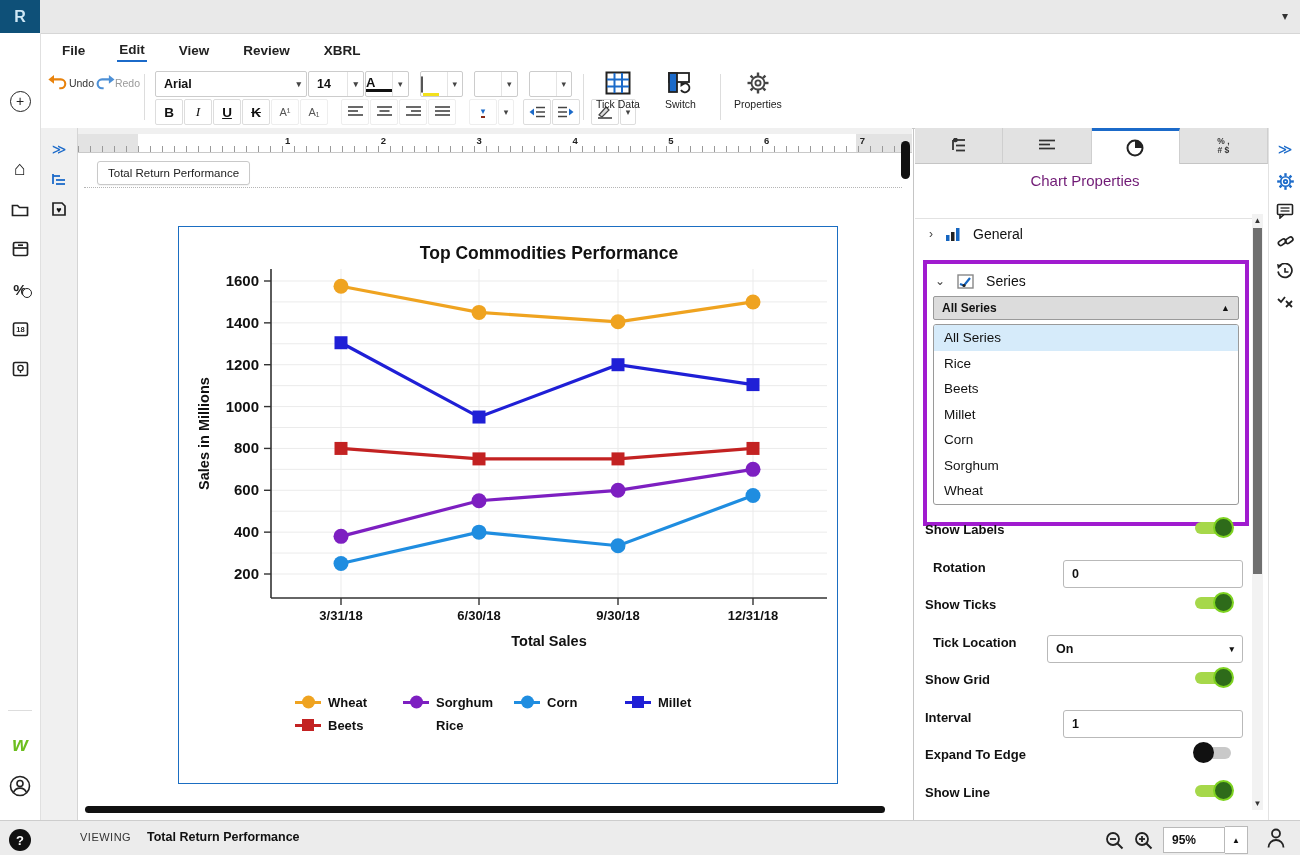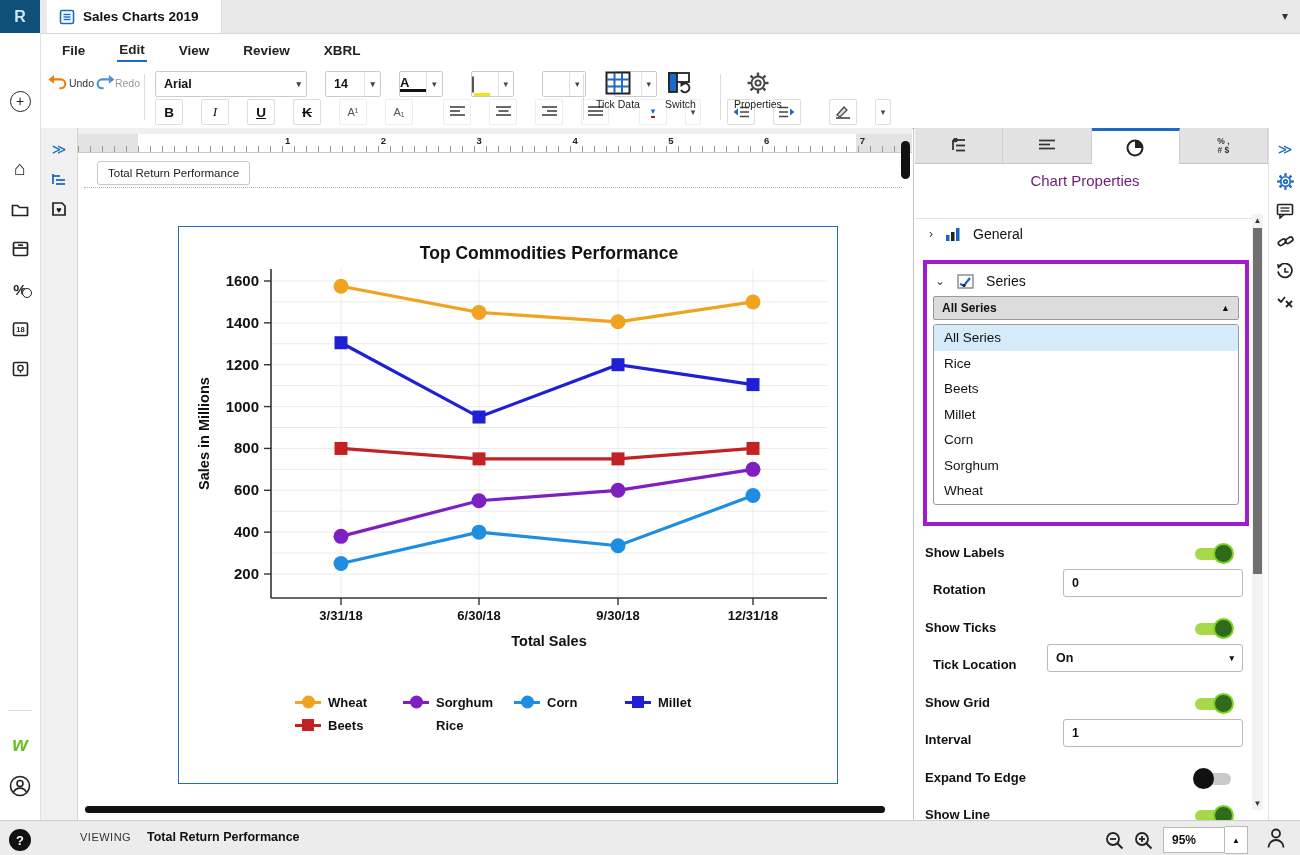--- a/index.html
+++ b/index.html
@@ -16,21 +16,21 @@
   
   .menubar{position:absolute;left:60px;top:36px;height:28px;display:flex;gap:30px;align-items:center;}
   .menu-item{font-size:13.5px;font-weight:600;color:#222;padding:3px 2px;cursor:pointer;}
   .menu-item.active{border-bottom:2.5px solid #1b6ac9;}
   
   .toolbar{position:absolute;left:40px;top:66px;width:1260px;height:62px;background:#fff;border-bottom:1px solid #c9c9c9;}
   .tb-col{position:absolute;top:4px;display:flex;flex-direction:row;align-items:center;width:46px;cursor:pointer;}
   .tb-col .lbl{font-size:10.5px;color:#333;margin-top:3px;}
   .tb-col .lbl.dim{color:#9a9a9a;}
   .vsep{position:absolute;top:8px;width:1px;height:46px;background:#ddd;}
-  .tb-row{position:absolute;left:115px;display:flex;align-items:flex-start;gap:18px;}
+  .tb-row{position:absolute;left:115px;display:flex;align-items:flex-start;gap:1px;}
   .tb-row1{top:5px;} .tb-row2{top:33px;}
   .ctl{border:1px solid #ccc;border-radius:2px;height:24px;display:flex;align-items:center;background:#fff;cursor:pointer;}
   .ctl .caret{font-size:9px;color:#444;padding:0 5px;border-left:1px solid #e4e4e4;height:100%;display:flex;align-items:center;}
   .font-select{width:142px;justify-content:space-between;padding-left:8px;font-size:12.5px;font-weight:bold;}
   .size-select{width:46px;justify-content:space-between;padding-left:8px;font-size:12.5px;font-weight:bold;}
   .mini{width:26px;justify-content:center;font-size:13px;font-weight:bold;}
   .btn{width:26px;height:24px;border:1px solid #ddd;border-radius:2px;display:flex;align-items:center;
        justify-content:center;font-size:13.5px;background:#fff;cursor:pointer;}
   .fc-A{border-bottom:3px solid #111;line-height:12px;font-weight:bold;}
   .hl-box{width:13px;height:9px;border:1.5px solid #555;transform:skewX(-22deg);border-radius:1px;}
@@ -77,21 +77,21 @@
   .general-row{position:absolute;left:14px;top:98px;display:flex;align-items:center;gap:12px;font-size:14px;cursor:pointer;}
   .chev{color:#444;font-size:12px;}
   .purple-box{position:absolute;left:8px;top:132px;width:318px;height:258px;border:4px solid #a01bcf;background:#fff;}
   .series-hdr{display:flex;align-items:center;gap:12px;font-size:14px;margin:9px 0 7px 8px;cursor:pointer;}
   .series-btn{margin:0 6px;height:22px;background:#dcdcdc;border:1px solid #9a9a9a;border-radius:2px;
       display:flex;align-items:center;justify-content:space-between;padding:0 8px;font-size:12px;font-weight:bold;cursor:pointer;}
   .series-list{margin:4px 6px 0 6px;border:1px solid #9a9a9a;border-radius:3px;background:#fff;overflow:hidden;}
   .series-option{height:25.5px;display:flex;align-items:center;padding-left:10px;font-size:13.5px;cursor:pointer;}
   .series-option.selected{background:#d6ebfa;}
   .props{position:absolute;left:10px;top:394px;width:318px;}
-  .prop-row{height:37.5px;display:flex;align-items:flex-end;justify-content:space-between;}
+  .prop-row{height:37.5px;display:flex;align-items:flex-start;justify-content:space-between;}
   .prop-row .plabel{font-size:13px;font-weight:bold;color:#111;}
   .prop-row .plabel.indent{padding-left:8px;}
   .pinput{width:168px;height:24px;border:1px solid #b9b9b9;border-radius:3px;font-size:12.5px;font-weight:bold;
      padding-left:8px;font-family:"Liberation Sans",sans-serif;color:#111;background:#fff;}
   .pselect{width:178px;height:26px;border:1px solid #b9b9b9;border-radius:3px;display:flex;align-items:center;
      justify-content:space-between;padding:0 8px;font-size:12.5px;font-weight:bold;cursor:pointer;background:#fff;}
   .toggle{width:36px;height:12px;border-radius:7px;position:relative;cursor:pointer;margin-right:12px;}
   .toggle.on{background:#a6d84a;}
   .toggle.on .knob{position:absolute;right:-3px;top:-5px;width:21px;height:21px;border-radius:50%;
       background:#2e6b1a;border:2px solid #7ed321;box-sizing:border-box;}
@@ -112,29 +112,20 @@
       padding-left:8px;font-size:12px;font-weight:bold;}
   .zoomspin{width:22px;height:26px;background:#fff;border:1px solid #b9b9b9;border-left:none;display:flex;
       align-items:center;justify-content:center;font-size:8px;cursor:pointer;}
   .status-person{position:absolute;right:14px;top:6px;cursor:pointer;}
 </style>
 </head>
 <body>
 
 <div class="topbar">
   <div class="logo">R</div>
-  <div class="doc-tab">
-    <svg width="16" height="16" viewBox="0 0 16 16">
-      <rect x="1.5" y="1.5" width="13" height="13" rx="1.5" fill="none" stroke="#1b6ac9" stroke-width="1.6"></rect>
-      <line x1="4.5" y1="5.5" x2="11.5" y2="5.5" stroke="#1b6ac9" stroke-width="1.4"></line>
-      <line x1="4.5" y1="8" x2="11.5" y2="8" stroke="#1b6ac9" stroke-width="1.4"></line>
-      <line x1="4.5" y1="10.5" x2="11.5" y2="10.5" stroke="#1b6ac9" stroke-width="1.4"></line>
-    </svg>
-    <span>Sales Charts 2019</span>
-  </div>
   <span class="tabbar-caret">▾</span>
 </div>
 
 <div class="menubar" id="menu-items">
     <span class="menu-item">File</span>
     <span class="menu-item active">Edit</span>
     <span class="menu-item">View</span>
     <span class="menu-item">Review</span>
     <span class="menu-item">XBRL</span>
   </div>

